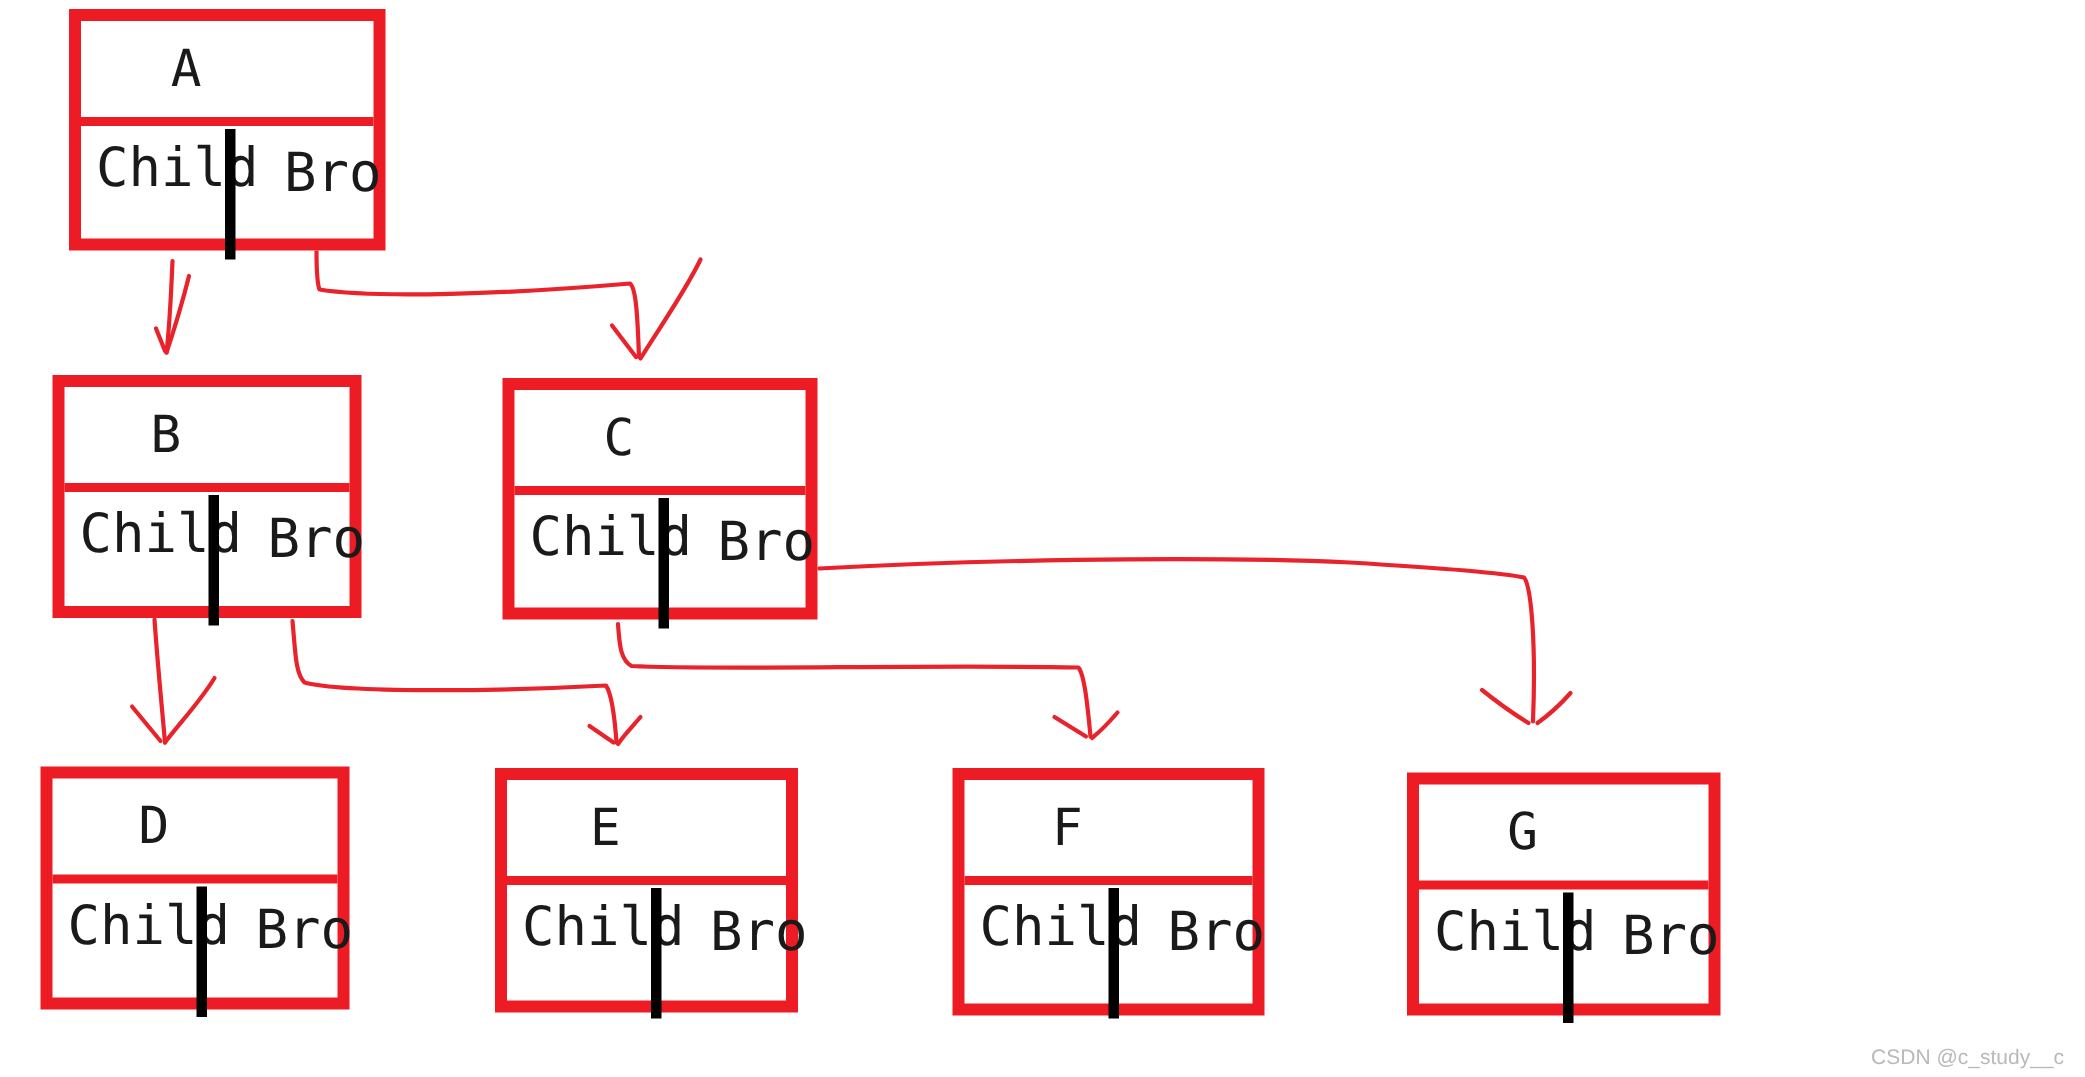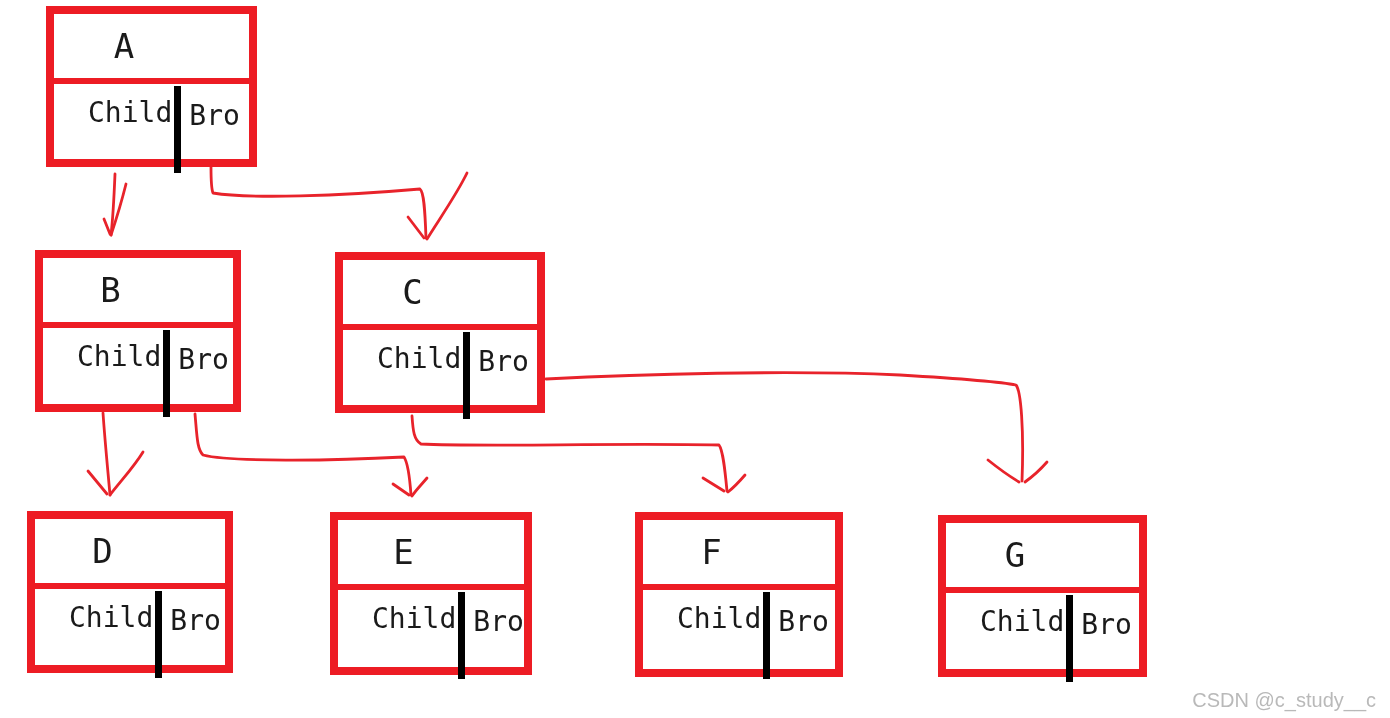--- a/index.html
+++ b/index.html
@@ -51,24 +51,23 @@
   }
   .node .divider {
     height: 6px;
     background: var(--box-red);
   }
   .node .cells {
     position: relative;
     height: 58px;
     display: flex;
     align-items: center;
-    font-size: 28px;
+    font-size: 36px;
     line-height: 1;
     white-space: nowrap;
-    margin-left: 24px;
   }
   .node .child-label { margin-left: 10px; }
   .node .bro-label   { margin-left: 17px; position: relative; top: 3px; }
   .node .vbar {
     position: absolute;
     left: 96px;
     top: 2px;
     width: 7px;
     height: 87px;   
     background: var(--bar-black);
@@ -80,21 +79,21 @@
   #node-c { left: 335px; top: 252px; width: 210px; height: 161px; }
   #node-d { left: 27px;  top: 511px; width: 206px; height: 162px; }
   #node-e { left: 330px; top: 512px; width: 202px; height: 163px; }
   #node-f { left: 635px; top: 512px; width: 208px; height: 165px; }
   #node-g { left: 938px; top: 515px; width: 209px; height: 162px; }
   #watermark {
     position: absolute;
     right: 14px;
     bottom: 6px;
     font-family: "Liberation Sans", "DejaVu Sans", sans-serif;
-    font-size: 20px;
+    font-size: 14px;
     color: var(--watermark-gray);
   }
 </style>
 </head>
 <body>
 
 <div id="canvas">
 
   <svg id="edges" viewBox="0 0 1390 718" xmlns="http://www.w3.org/2000/svg">
     <g>

